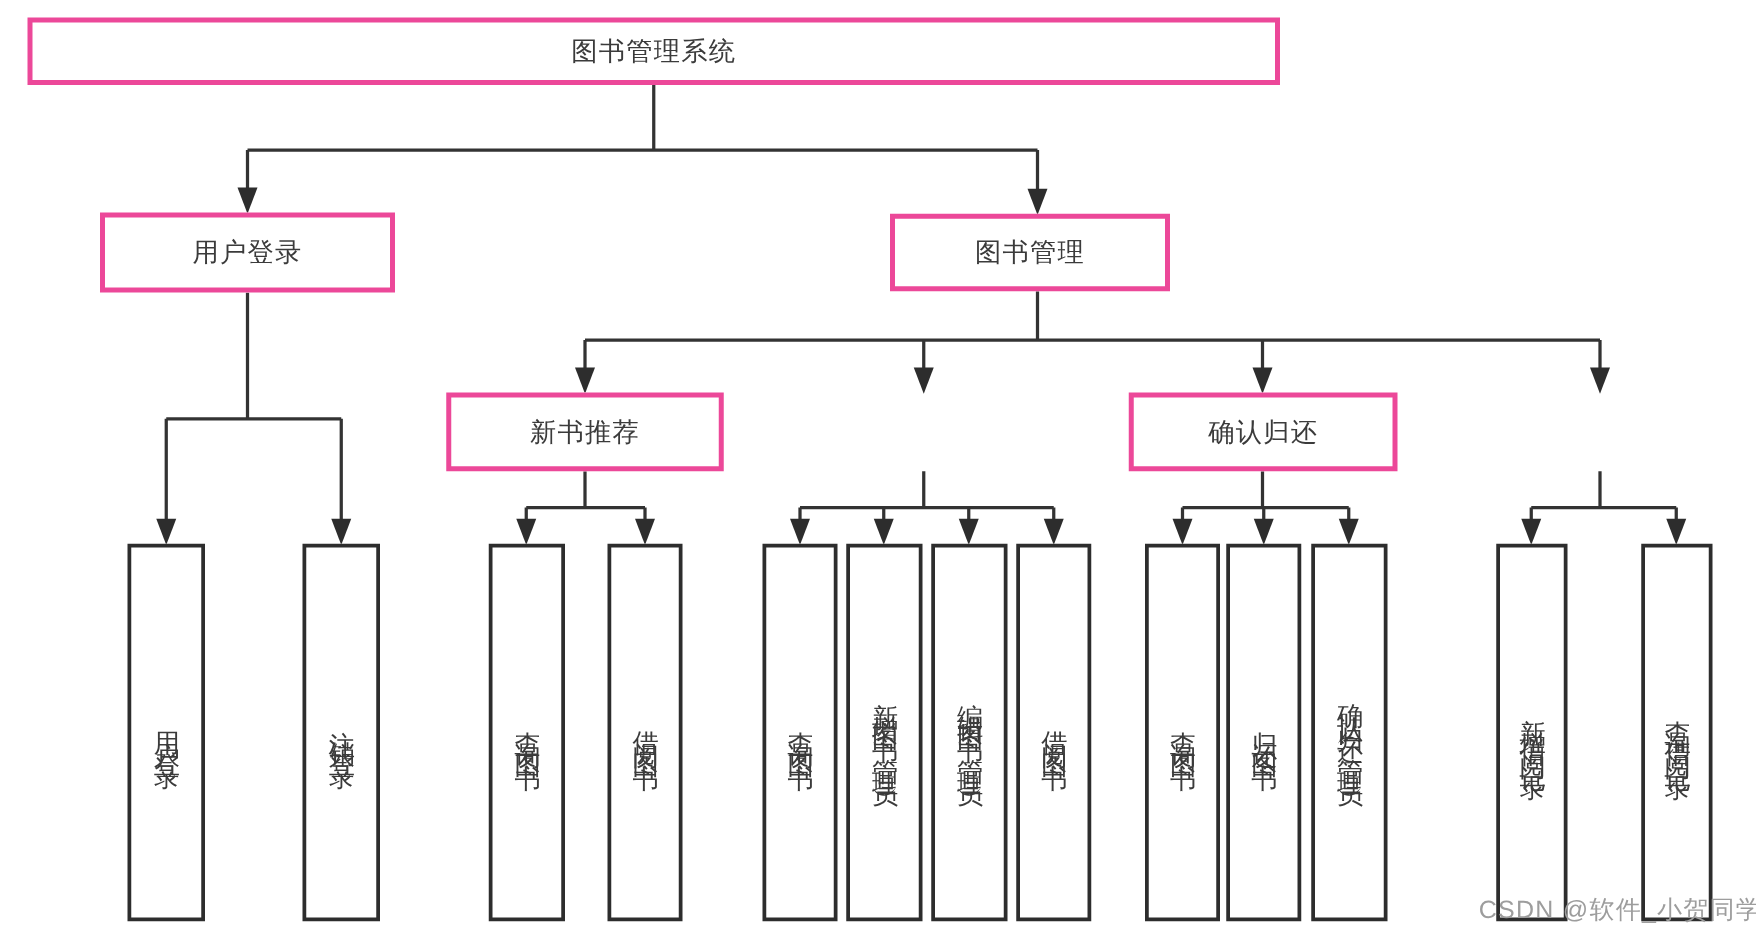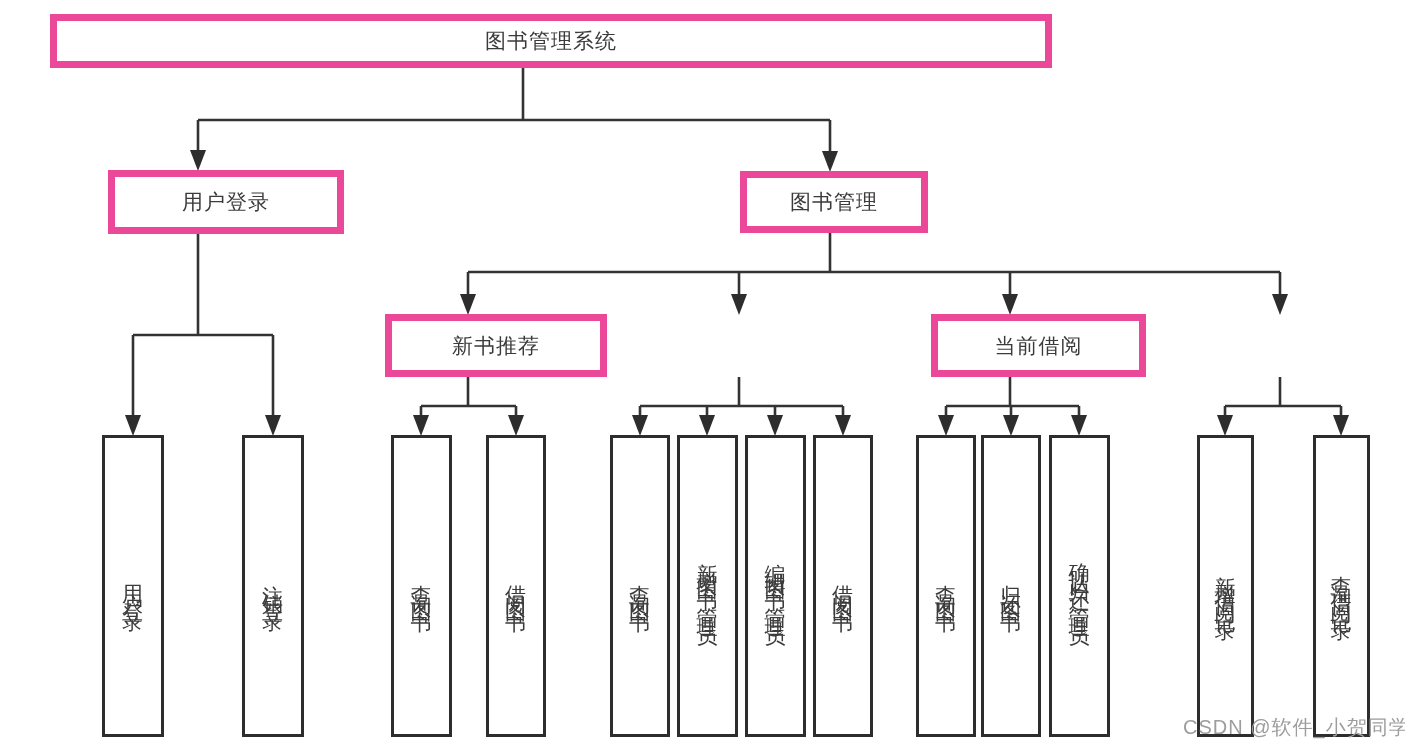--- a/index.html
+++ b/index.html
@@ -8,30 +8,29 @@
     width: 1405px;
     height: 747px;
     background: #ffffff;
     font-family: "Liberation Sans", "DejaVu Sans", sans-serif;
     overflow: hidden;
   }
   #wires { position: absolute; left: 0; top: 0; width: 1405px; height: 747px; }
   .node {
     position: absolute;
     box-sizing: border-box;
-    border: 7px solid #ec4899;
+    border: 4px solid #ec4899;
     background: #ffffff;
     display: flex;
     align-items: center;
     justify-content: center;
     color: #3b3b3b;
     font-size: 21px;
     letter-spacing: 1px;
     z-index: 2;
-    margin-left: 28px;
   }
   .leaf {
     position: absolute;
     box-sizing: border-box;
     border: 3px solid #2d2d2d;
     background: #ffffff;
     display: flex;
     align-items: center;
     justify-content: center;
     color: #3b3b3b;
@@ -127,29 +126,29 @@
     </g>
   </svg>
 
   <div class="node" style="left:22px; top:14px; width:1002px; height:54px;">
     <span>图书管理系统</span>
   </div>
 
   <div class="node" style="left:80px; top:170px; width:236px; height:64px;">
     <span>用户登录</span>
   </div>
-  <div class="node" style="left:712px; top:171px; width:188px; height:62px;">
+  <div class="node" style="left:712px; top:171px; width:224px; height:62px;">
     <span>图书管理</span>
   </div>
 
   <div class="node" style="left:357px; top:314px; width:222px; height:63px;">
     <span>新书推荐</span>
   </div>
   <div class="node" style="left:903px; top:314px; width:215px; height:63px;">
-    <span>当前借阅</span>
+    <span>确认归还</span>
   </div>
 
   <div class="leaf" style="left:102px; top:435px; width:62px; height:302px;">
     <span class="vtext">用户登录</span>
   </div>
   <div class="leaf" style="left:242px; top:435px; width:62px; height:302px;">
     <span class="vtext">注销登录</span>
   </div>
 
   <div class="leaf" style="left:391px; top:435px; width:61px; height:302px;">

